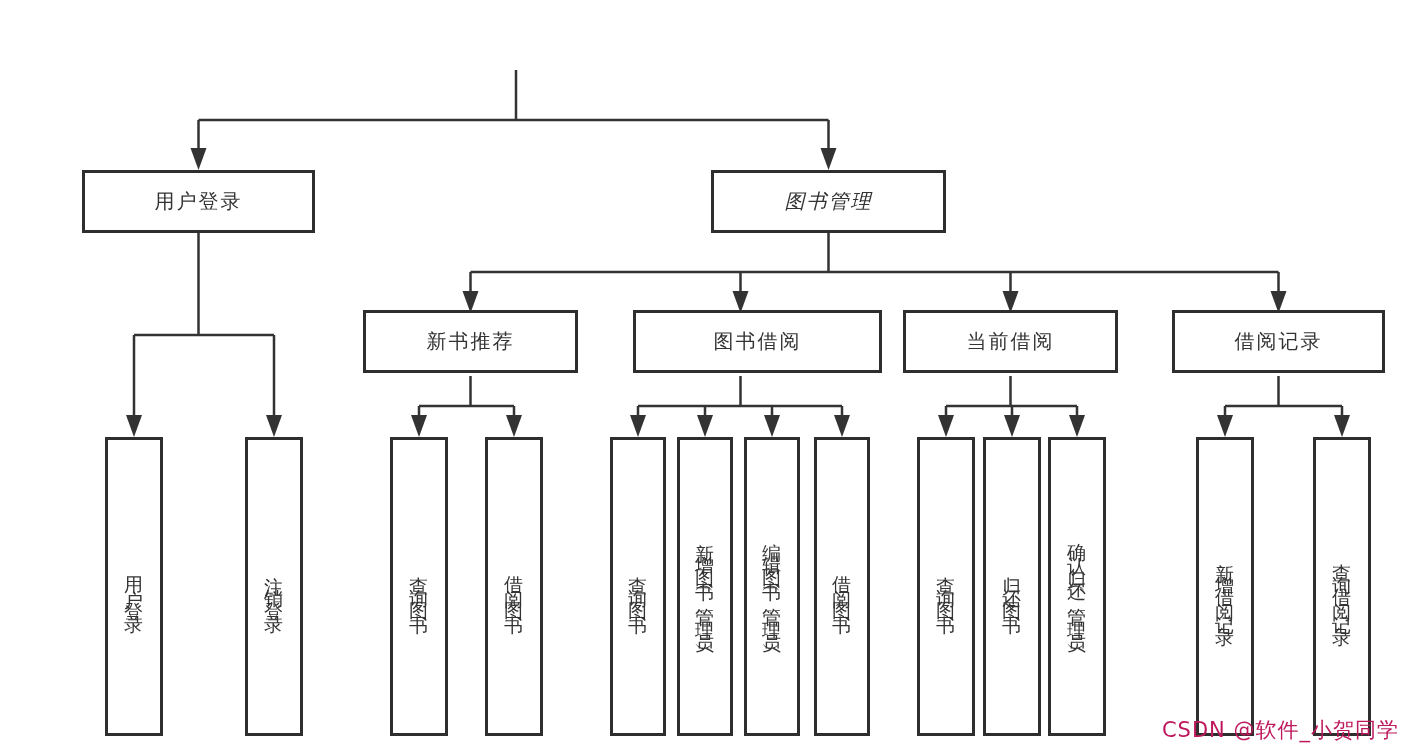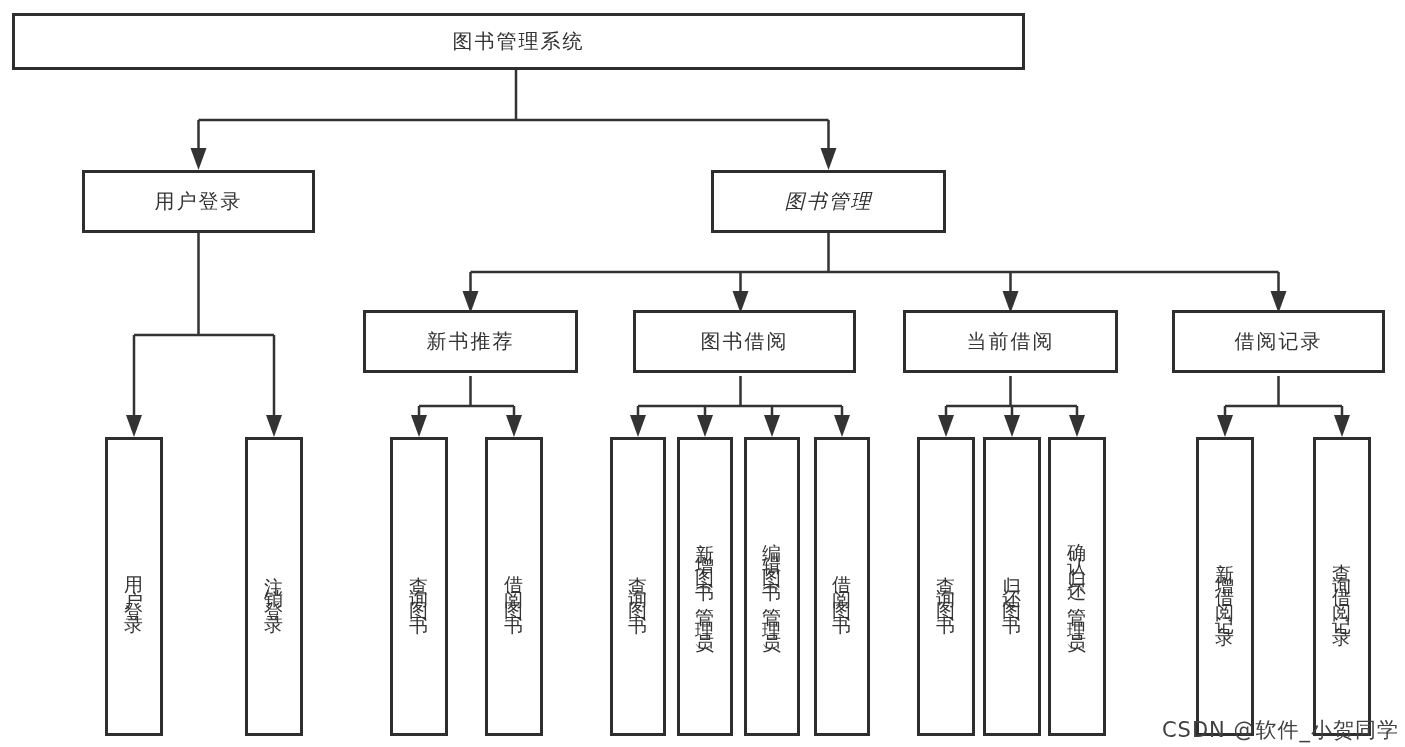--- a/index.html
+++ b/index.html
@@ -28,21 +28,21 @@
   .vtext{
     writing-mode:vertical-rl;
     text-orientation:mixed;
     font-size:19px;
     letter-spacing:13px;
     line-height:1.1;
     white-space:nowrap;
   }
   .watermark{
     position:absolute;right:6px;bottom:3px;z-index:5;
-    font-size:21px;letter-spacing:1px;color:#404040;
+    font-size:21px;letter-spacing:1px;color:#be185d;
   }
 </style>
 </head>
 <body>
 
 <div class="stage">
 
   <svg class="connectors" width="1405" height="747" viewBox="0 0 1405 747">
     <g stroke="#333333" stroke-width="2.5" fill="none">
 
@@ -76,35 +76,32 @@
       <polygon points="764,415 780,415 772,437"></polygon>
       <polygon points="834,415 850,415 842,437"></polygon>
       <polygon points="938,415 954,415 946,437"></polygon>
       <polygon points="1004,415 1020,415 1012,437"></polygon>
       <polygon points="1069,415 1085,415 1077,437"></polygon>
       <polygon points="1217,415 1233,415 1225,437"></polygon>
       <polygon points="1334,415 1350,415 1342,437"></polygon>
     </g>
   </svg>
 
-  <div class="box hbox root">
-    <span>图书管理系统</span>
-  </div>
 
   <div class="box hbox lvl2" style="left:82px;width:233px;">
     <span>用户登录</span>
   </div>
   <div class="box hbox lvl2" style="left:711px;width:235px;font-style:italic;">
     <span>图书管理</span>
   </div>
 
   <div class="box hbox lvl3" style="left:363px;width:215px;">
     <span>新书推荐</span>
   </div>
-  <div class="box hbox lvl3" style="left:633px;width:223px;">
+  <div class="box hbox lvl3" style="left:633px;width:249px;">
     <span>图书借阅</span>
   </div>
   <div class="box hbox lvl3" style="left:1172px;width:213px;">
     <span>借阅记录</span>
   </div>
   <div class="box hbox lvl3" style="left:903px;width:215px;">
     <span>当前借阅</span>
   </div>
 
   <div class="box leaf" style="left:105px;">

